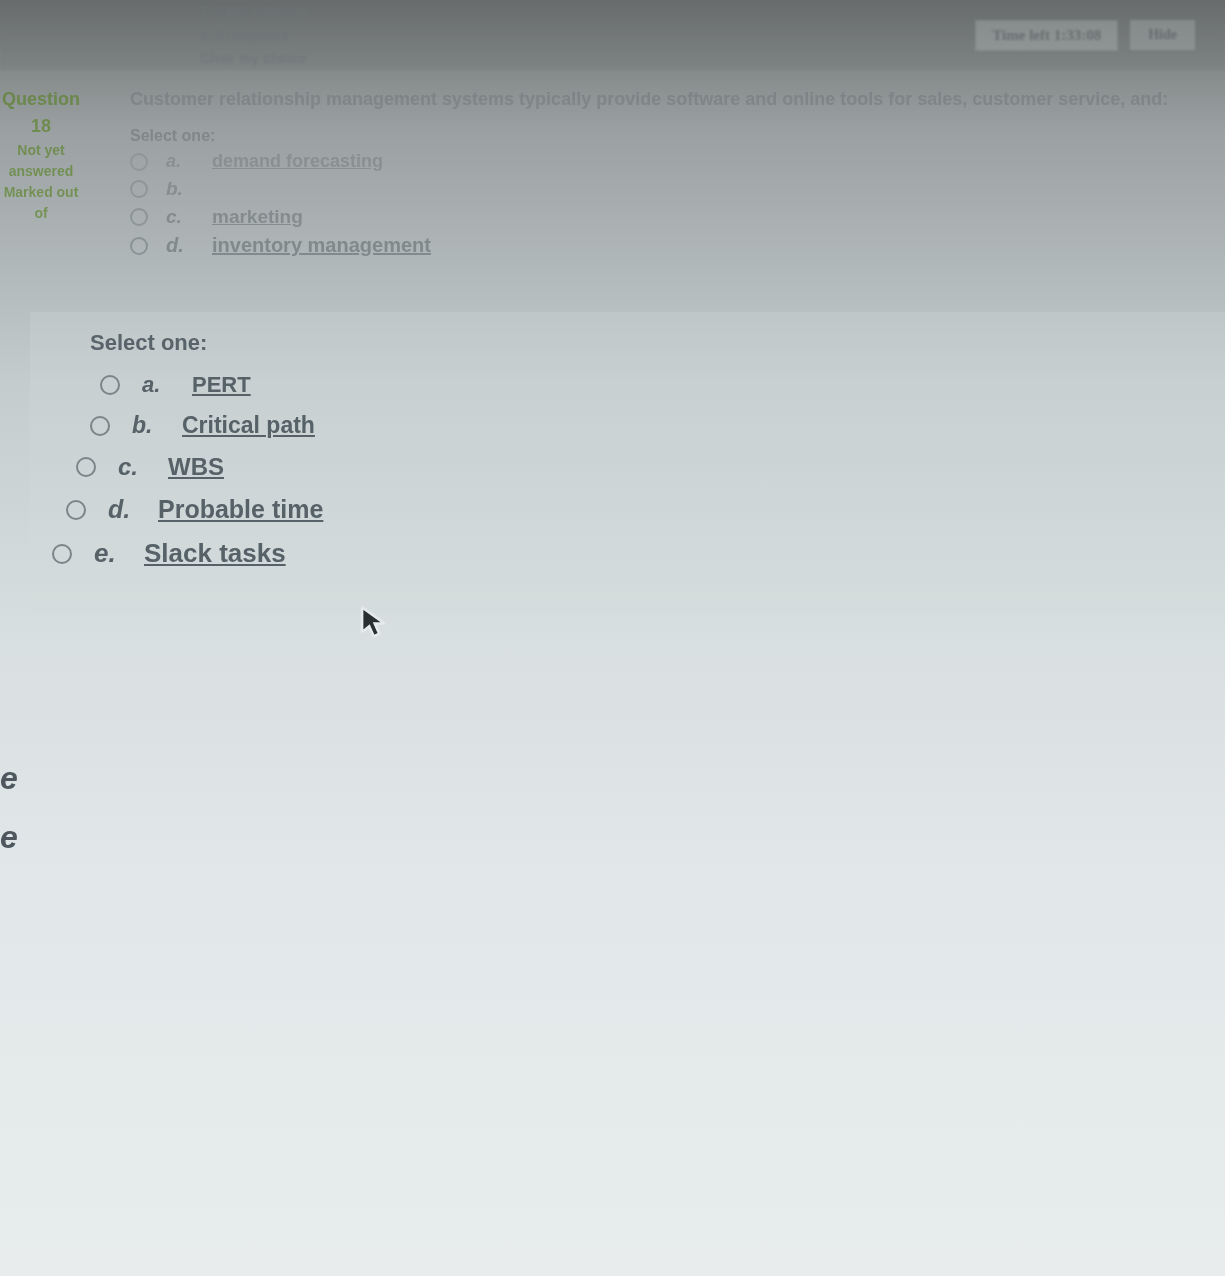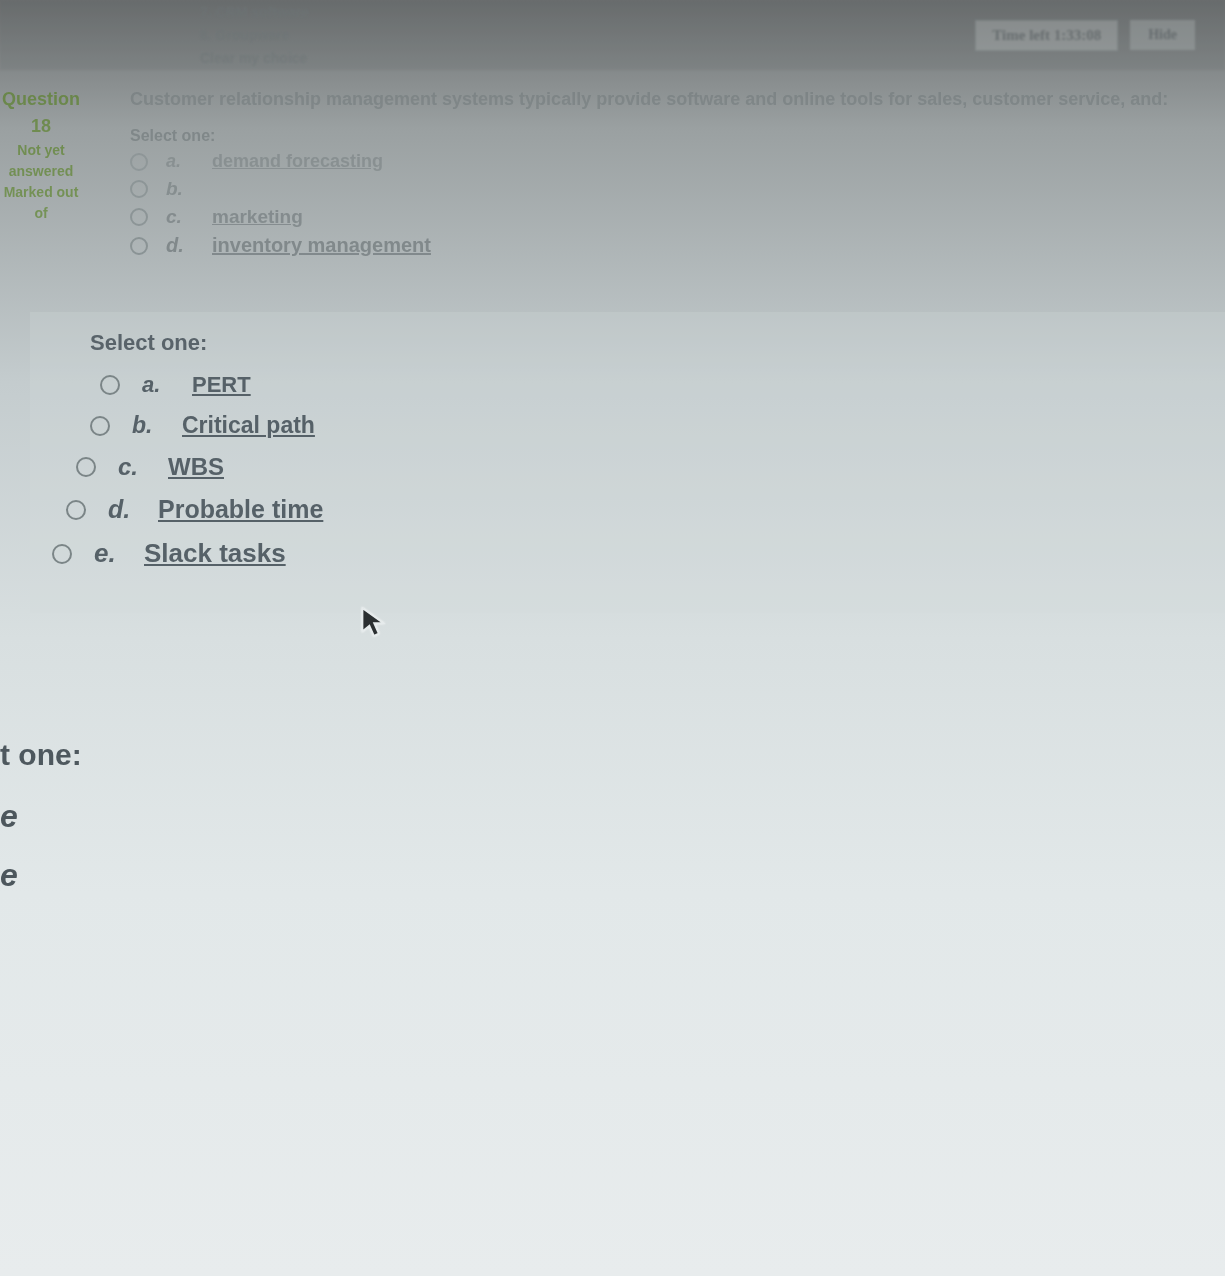--- a/index.html
+++ b/index.html
@@ -261,16 +261,15 @@
   </div>
 </div>
 
 <div class="cursor">
   <svg viewBox="0 0 24 28">
     <path d="M2 2 L2 22 L8 17 L12 26 L16 24 L12 15 L20 15 Z" fill="#2b2f31" stroke="#e6ebec" stroke-width="1.4"></path>
   </svg>
 </div>
 
 <div class="q20">
-  <div class="sel">t one:</div>
   <div class="opt-row">e</div>
   <div class="opt-row">e</div>
 </div>
 
 </body></html>

